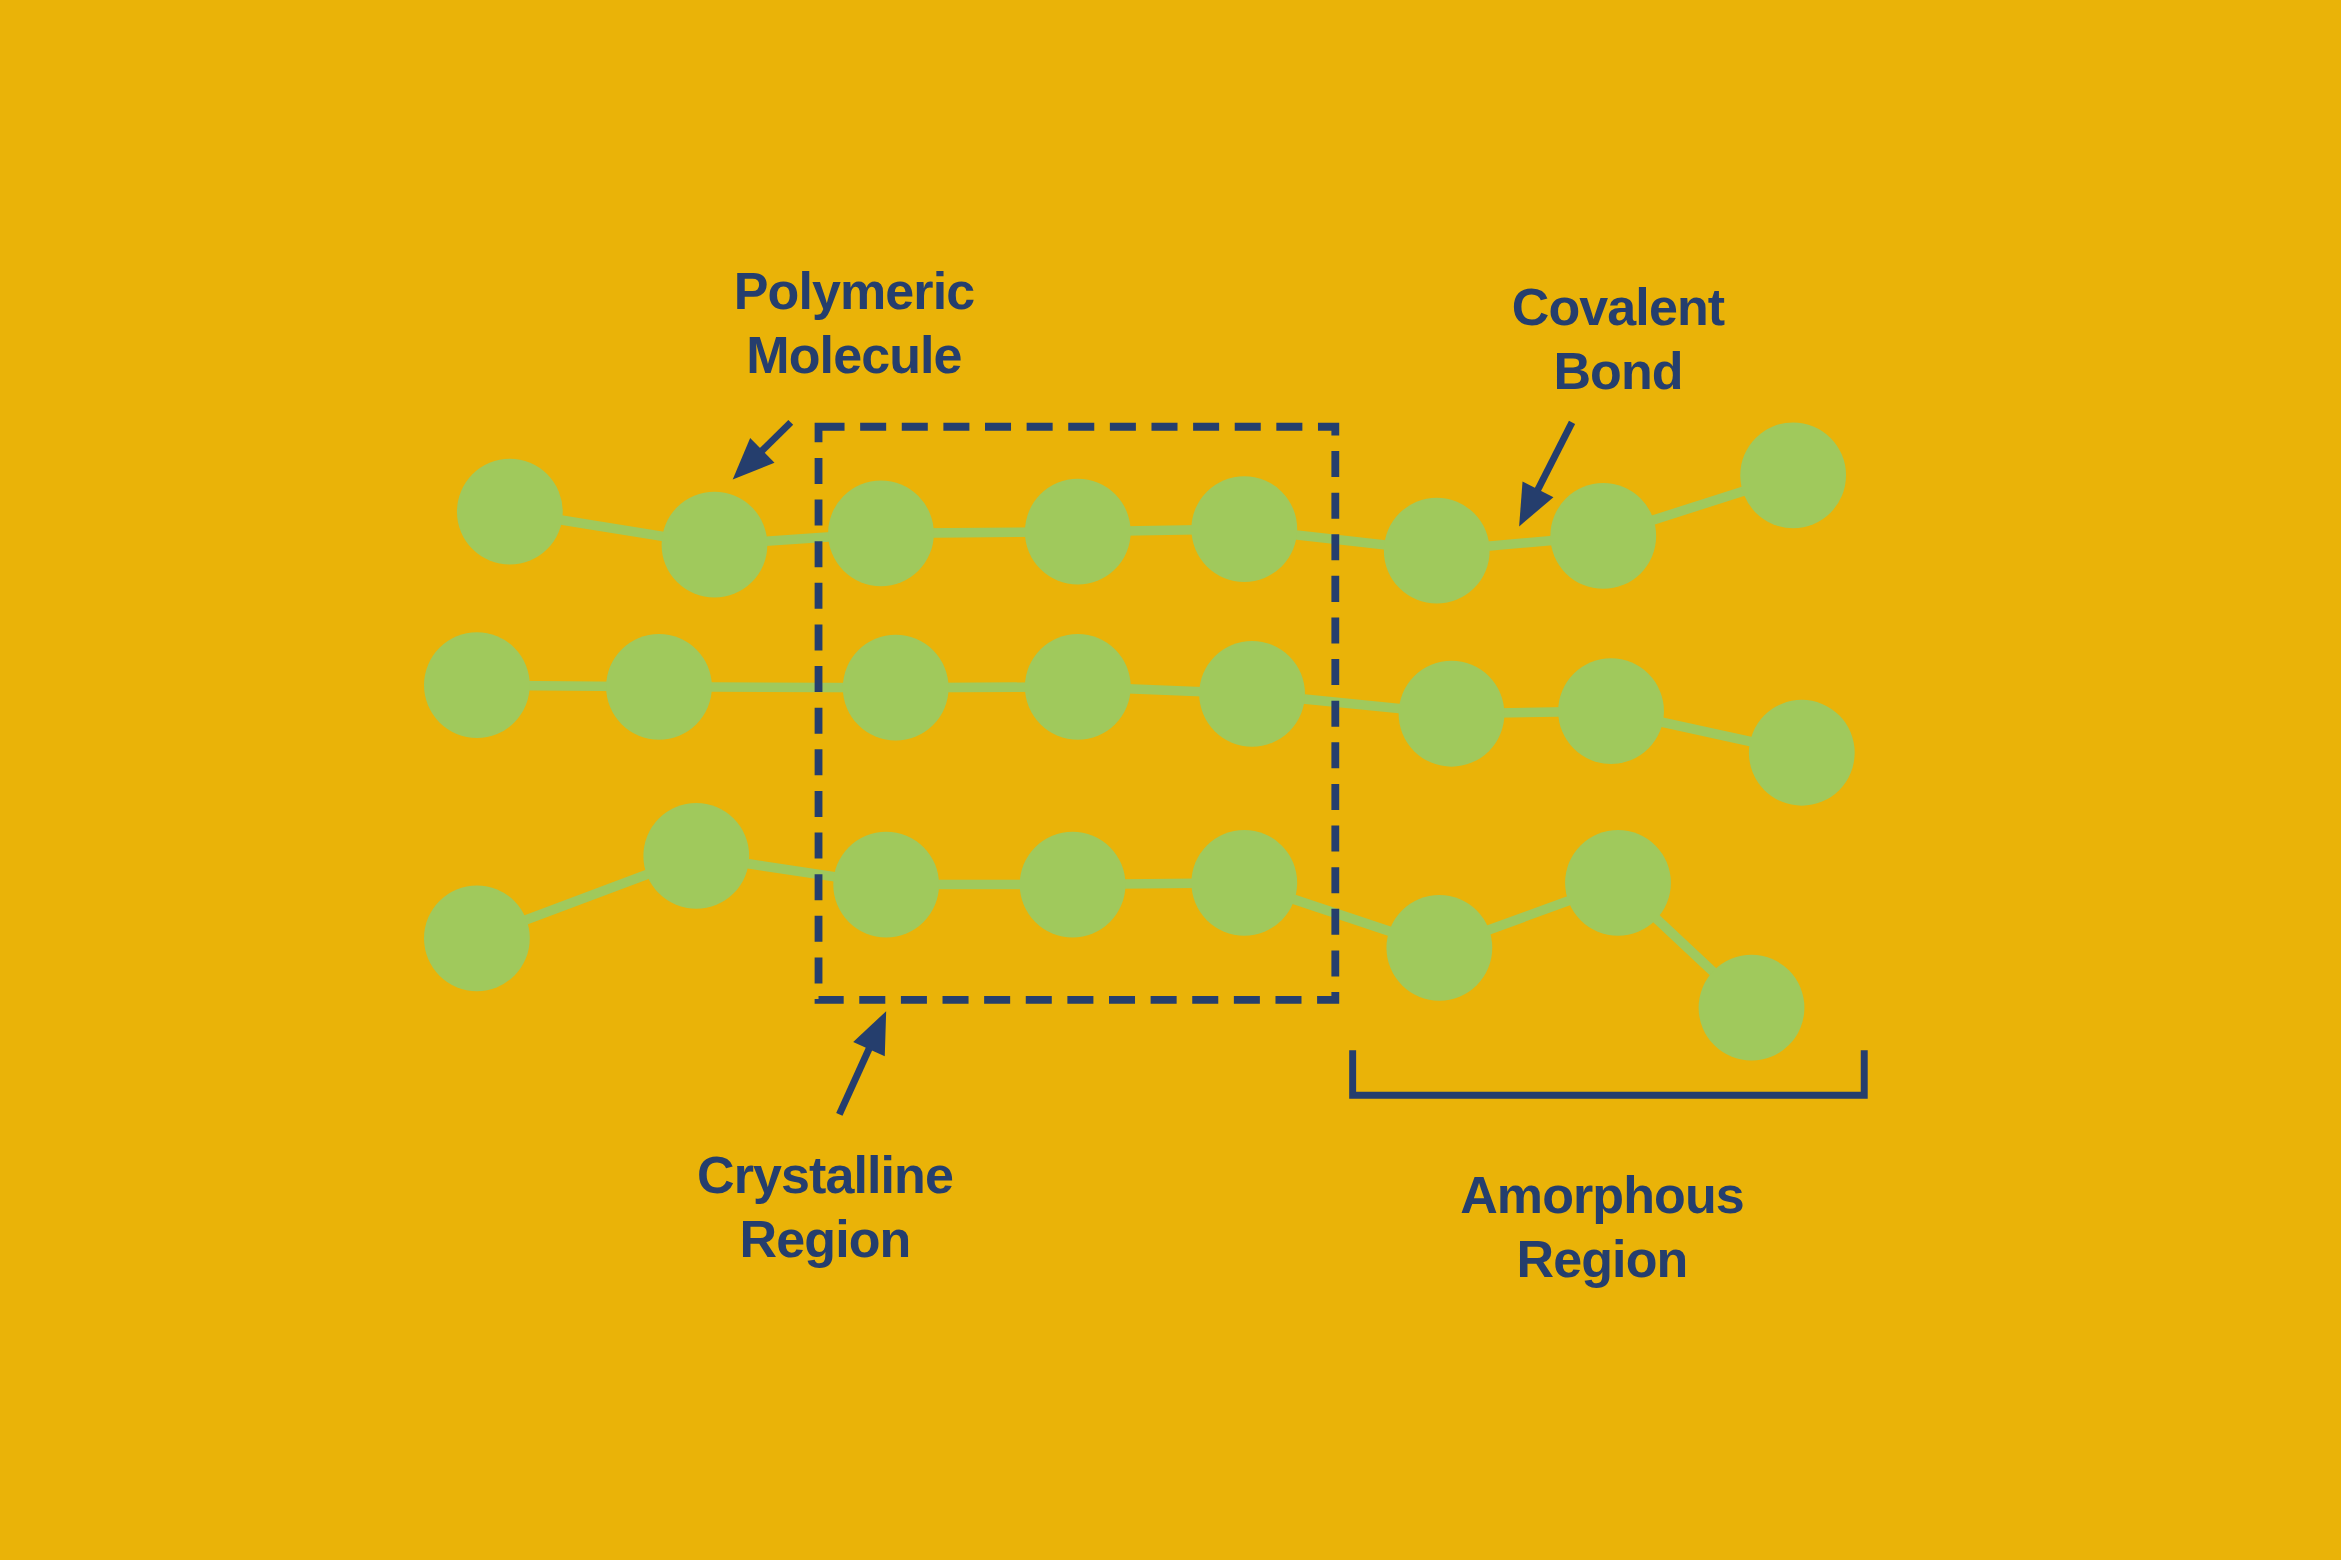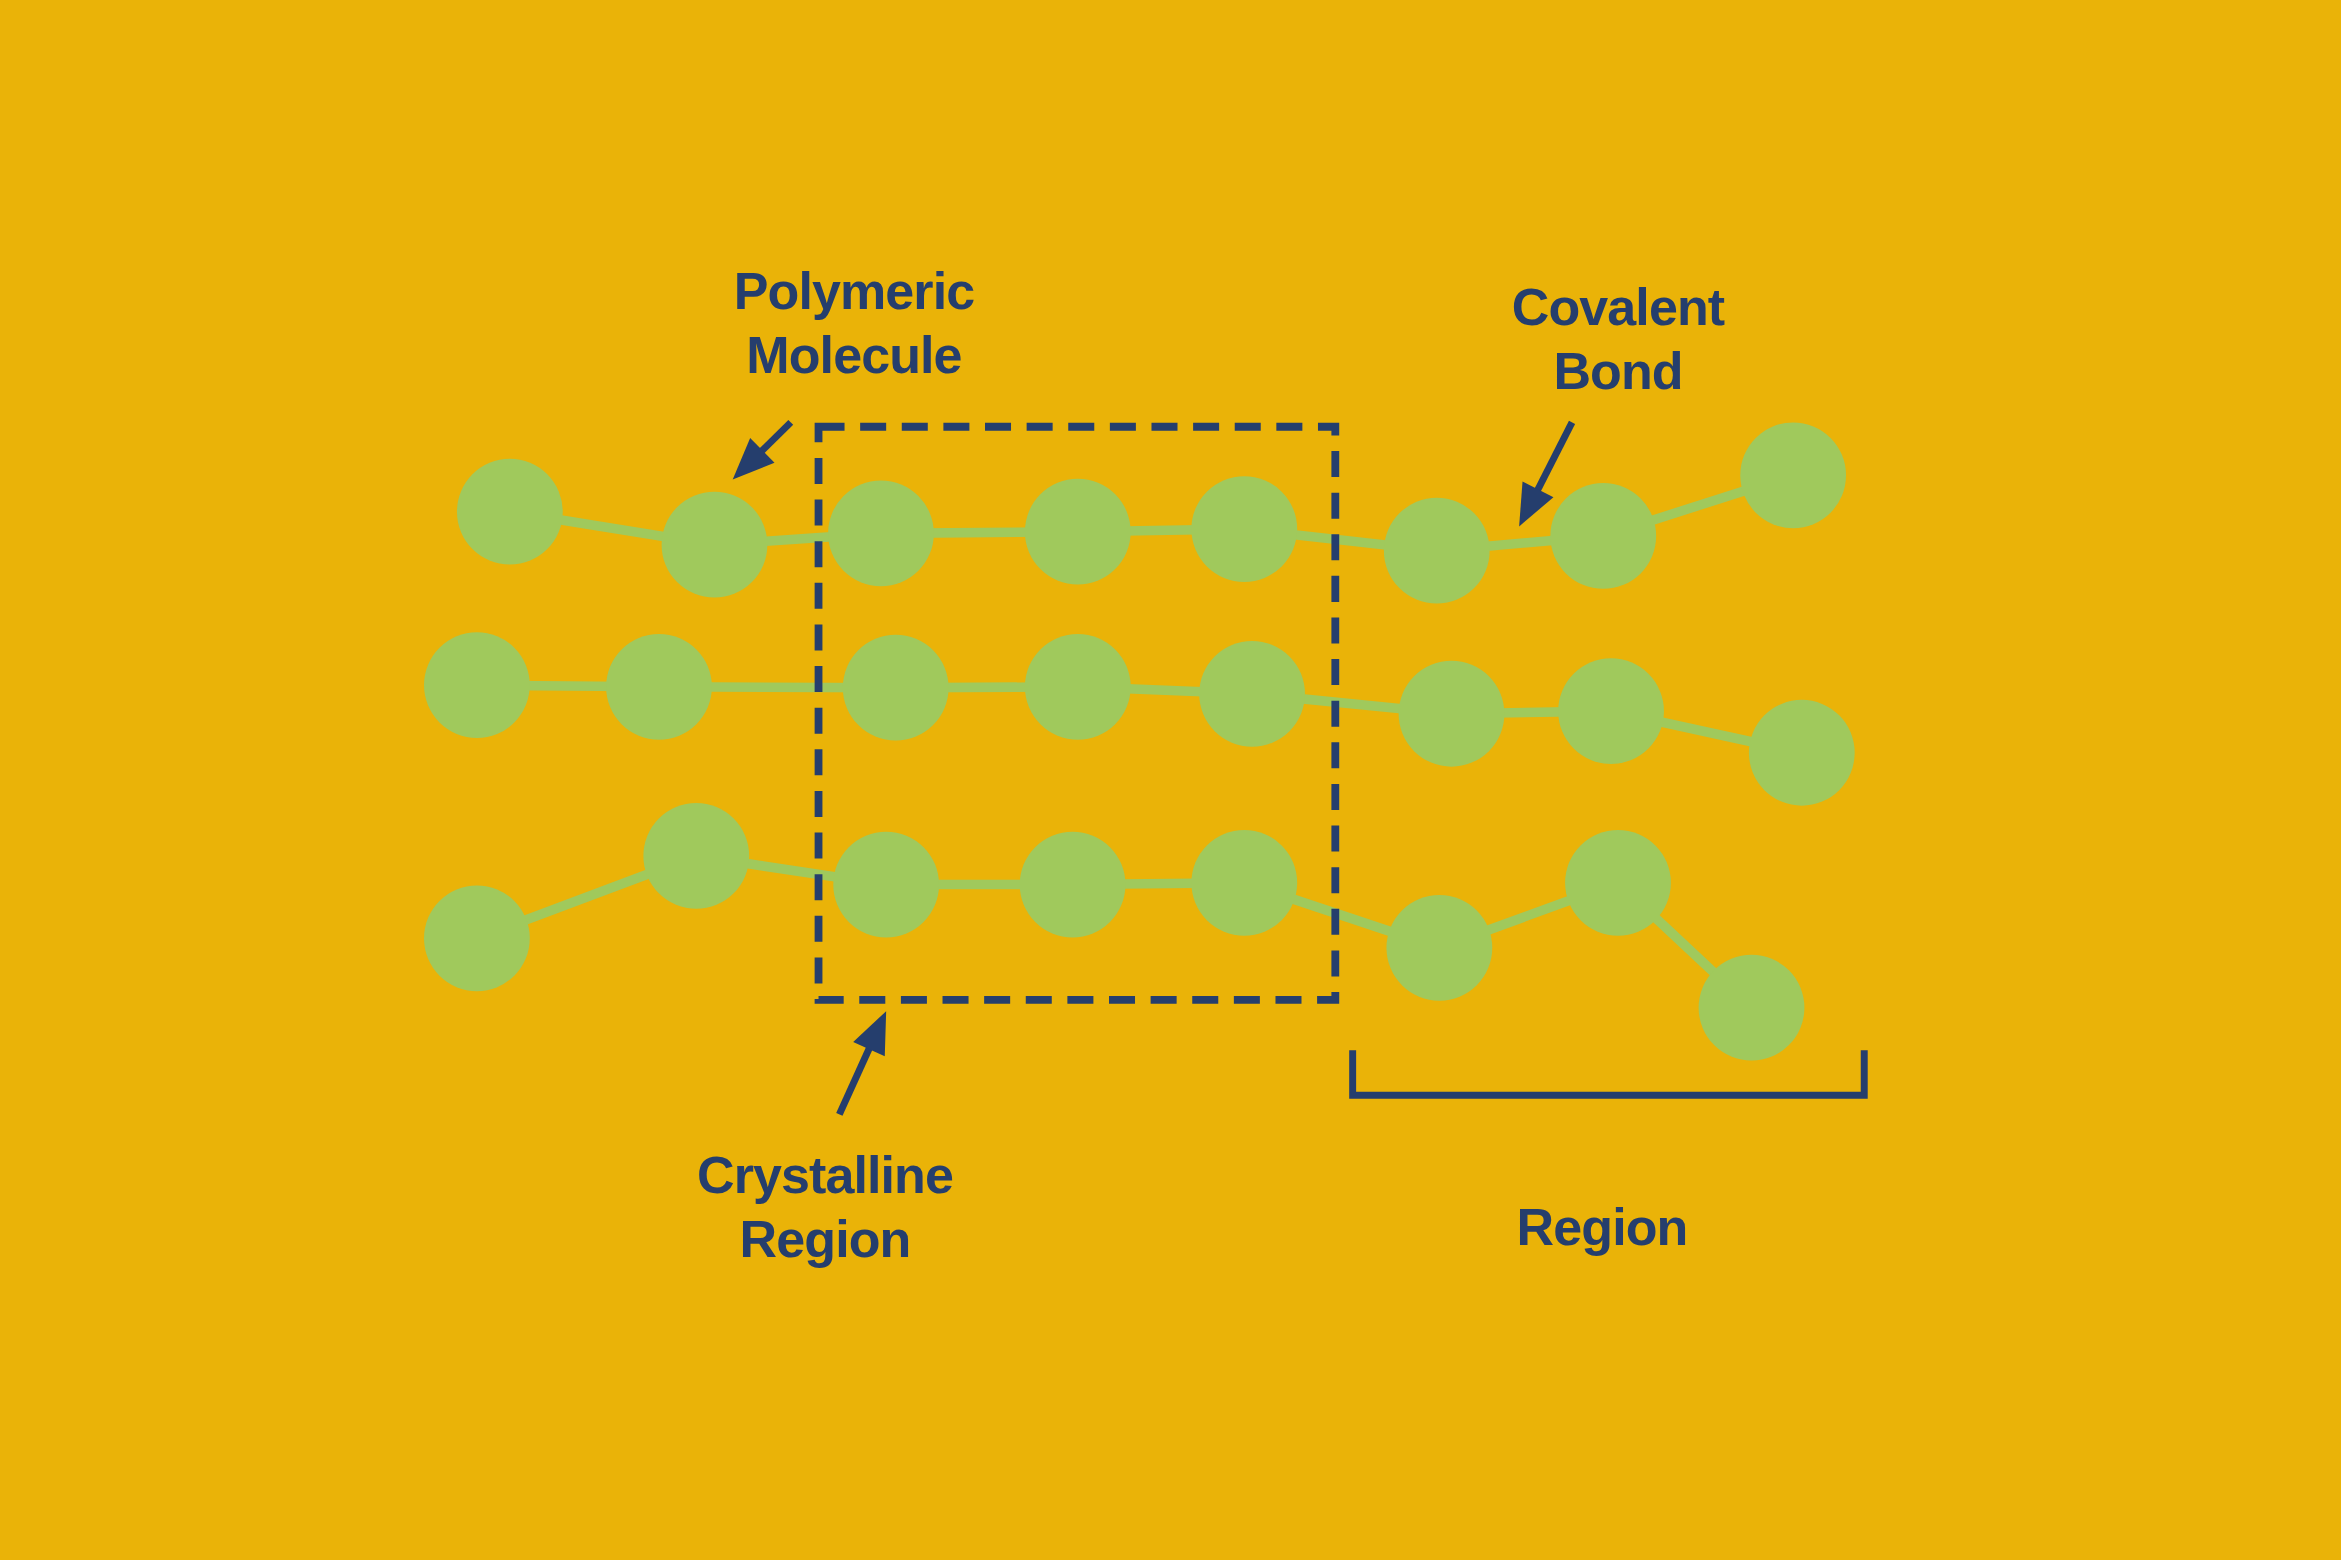--- a/index.html
+++ b/index.html
@@ -84,17 +84,18 @@
     <span>Covalent</span>
     <span>Bond</span>
   </div>
 
   <div class="label" style="left: 825px; top: 1207px; color: rgb(37, 62, 109);">
     <span>Crystalline</span>
     <span>Region</span>
   </div>
 
   <div class="label" style="left: 1602px; top: 1227px; color: rgb(37, 62, 109);">
+    <span>Amorphous</span>
     <span>Region</span>
   </div>
 
 </div>
 
 
 </body></html>

